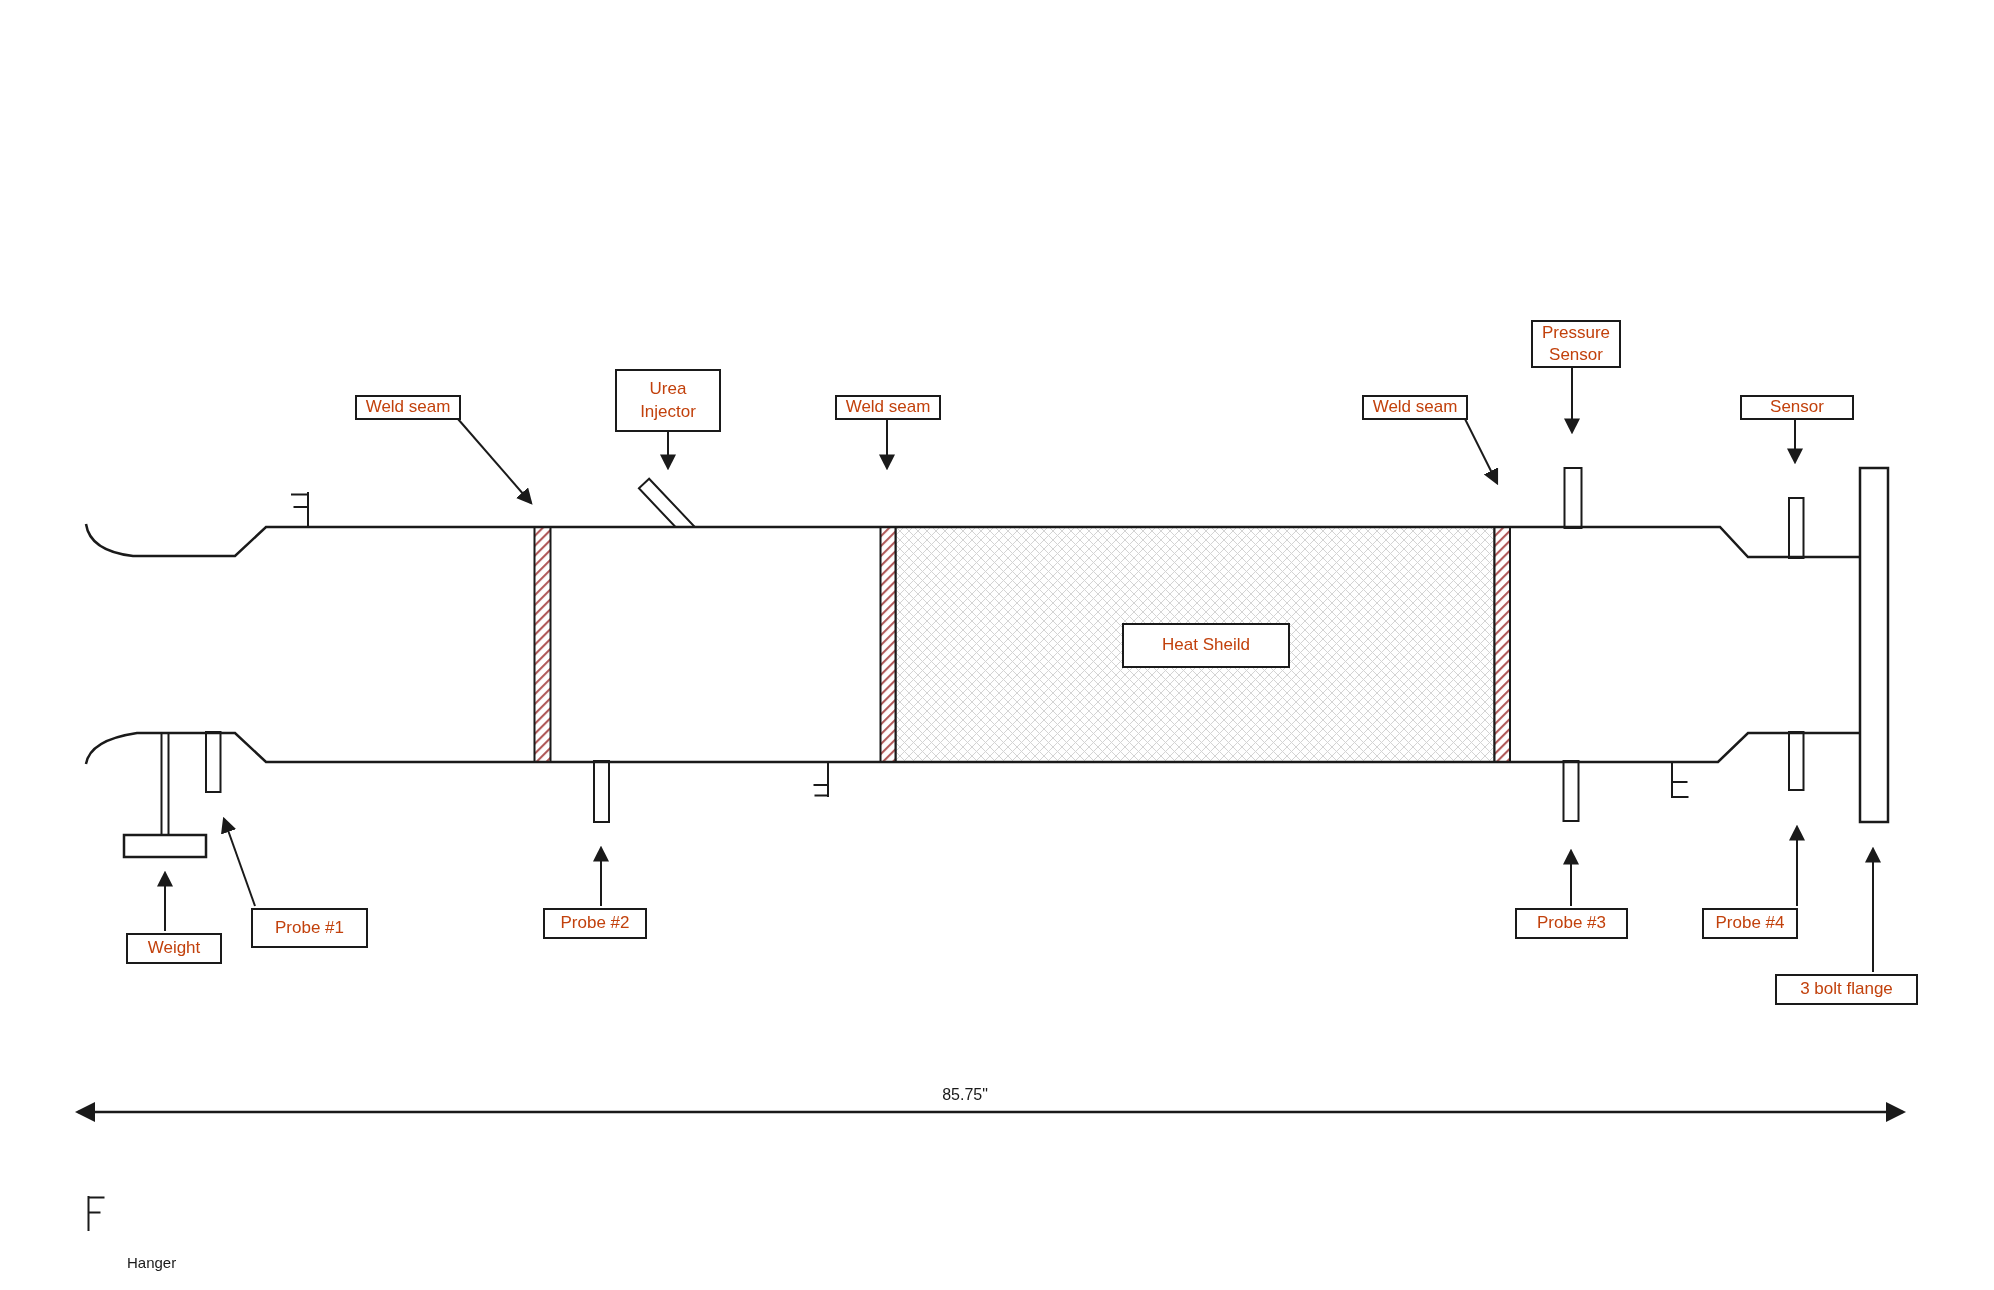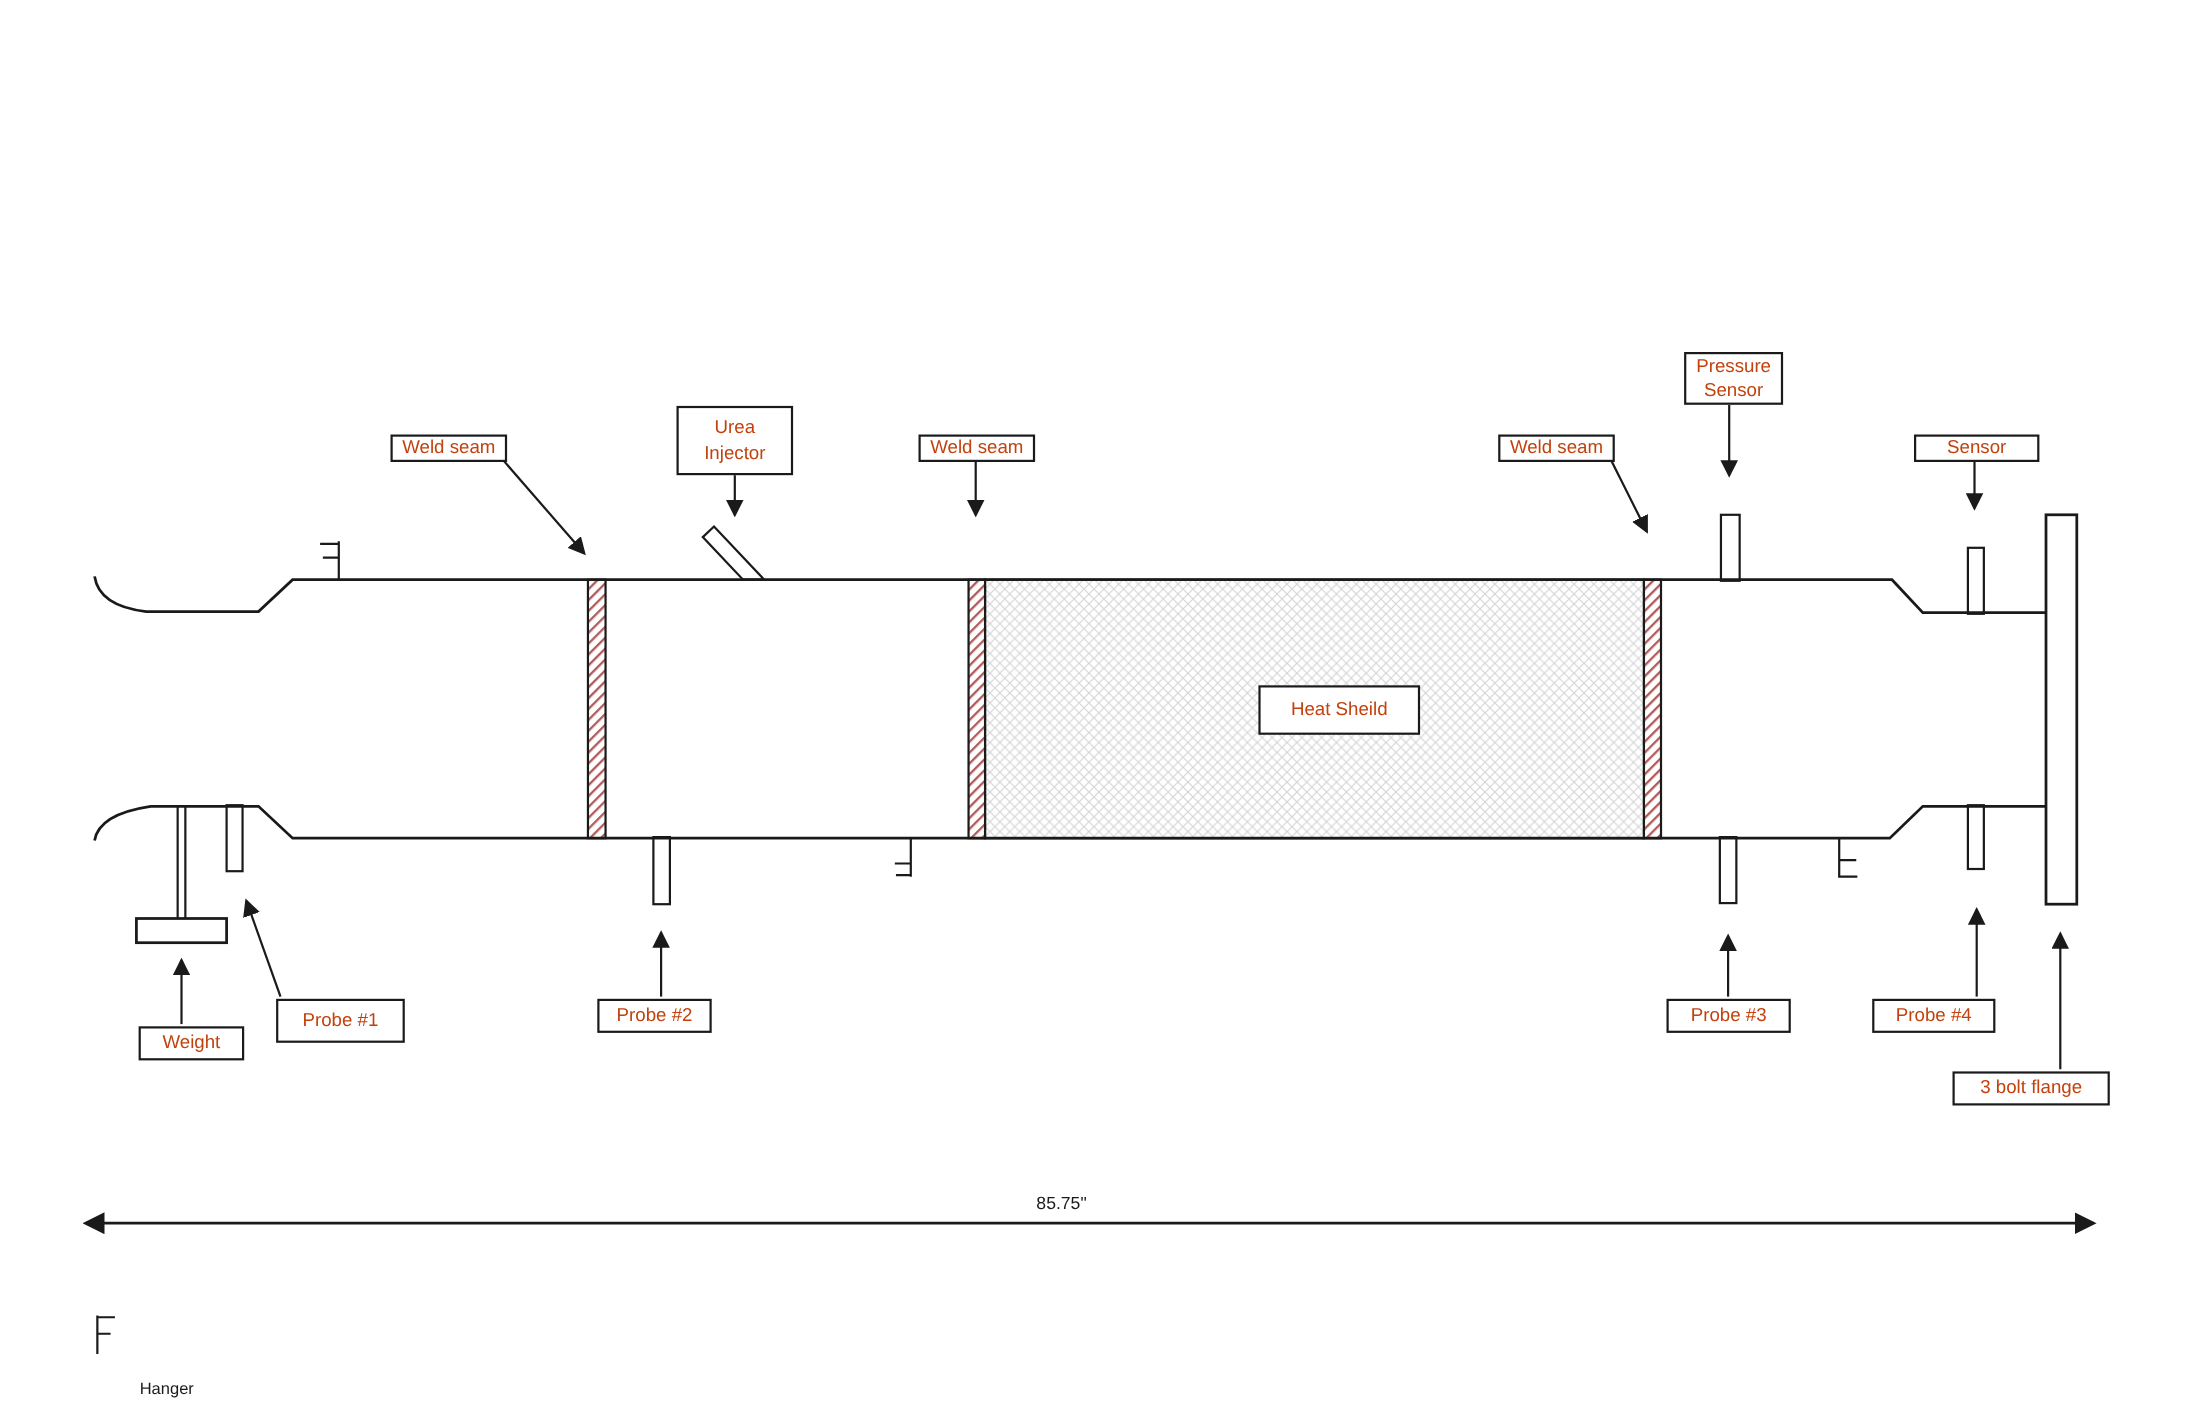--- a/index.html
+++ b/index.html
@@ -100,38 +100,38 @@
     <path d="M 88.5 1196 L 88.5 1231 M 88.5 1197.5 L 104.5 1197.5 M 88.5 1212.5 L 100.5 1212.5" fill="none" stroke="#1a1a1a" stroke-width="2"></path>
   </svg>
 
   <div class="label-box" style="left:355px;top:395px;width:106px;height:25px;">Weld seam</div>
 
   <div class="label-box" style="left:615px;top:369px;width:106px;height:63px;">Urea
 Injector</div>
 
   <div class="label-box" style="left:835px;top:395px;width:106px;height:25px;">Weld seam</div>
 
-  <div class="label-box" style="left:1122px;top:623px;width:147px;height:45px;margin-left:22px;">Heat Sheild</div>
+  <div class="label-box" style="left:1122px;top:623px;width:168px;height:45px;">Heat Sheild</div>
 
   <div class="label-box" style="left:1362px;top:395px;width:106px;height:25px;">Weld seam</div>
 
   <div class="label-box" style="left:1531px;top:320px;width:90px;height:48px;">Pressure
 Sensor</div>
 
   <div class="label-box" style="left:1740px;top:395px;width:114px;height:25px;">Sensor</div>
 
   <div class="label-box" style="left:126px;top:933px;width:96px;height:31px;">Weight</div>
 
   <div class="label-box" style="left:251px;top:908px;width:117px;height:40px;">Probe #1</div>
 
   <div class="label-box" style="left:543px;top:908px;width:104px;height:31px;">Probe #2</div>
 
   <div class="label-box" style="left:1515px;top:908px;width:113px;height:31px;">Probe #3</div>
 
-  <div class="label-box" style="left:1702px;top:908px;width:112px;height:31px;">Probe #4</div>
+  <div class="label-box" style="left:1702px;top:908px;width:96px;height:31px;">Probe #4</div>
 
   <div class="label-box" style="left:1775px;top:974px;width:143px;height:31px;">3 bolt flange</div>
 
   <div class="free-text" id="dim-label" style="left:905px;top:1086px;">85.75"</div>
 
   <div class="free-text" id="legend-label" style="left:127px;top:1206px;">Hanger</div>
 
 </div>
 
 </body></html>

